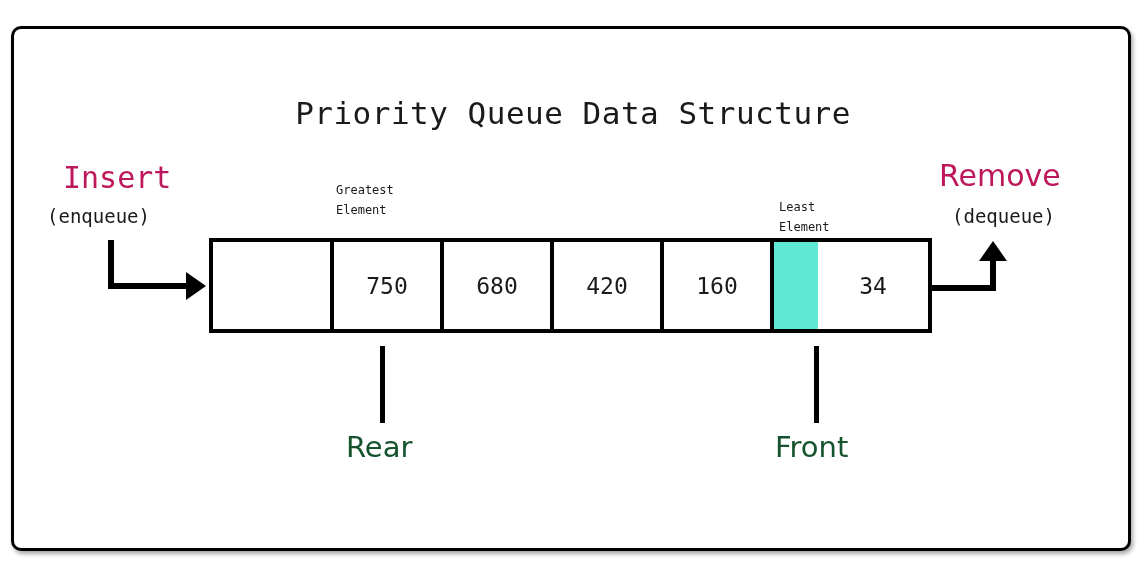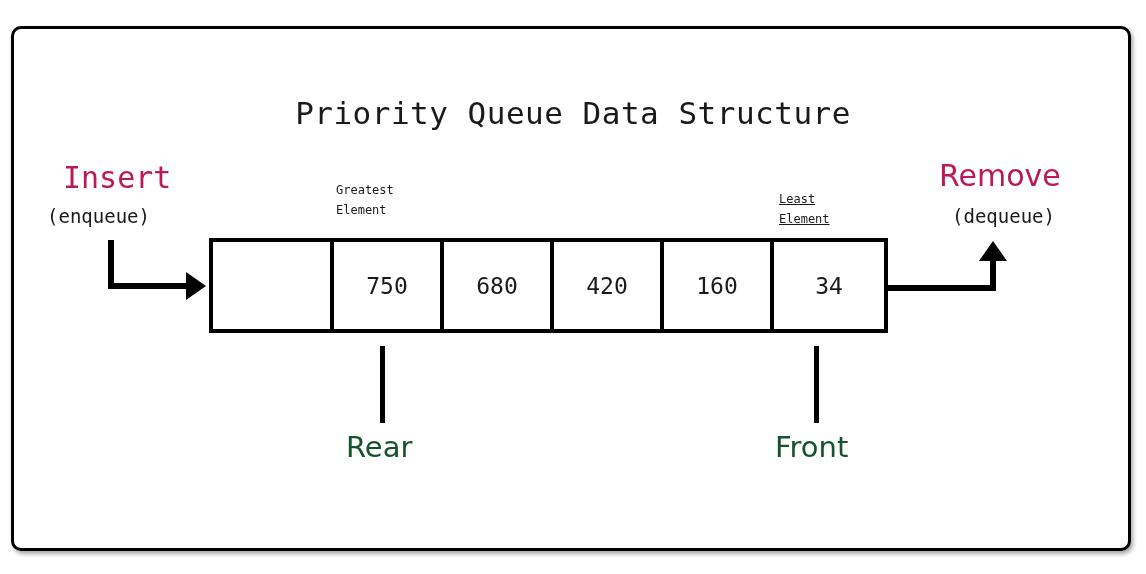--- a/index.html
+++ b/index.html
@@ -62,35 +62,35 @@
     height: 100%;
     display: flex;
     align-items: center;
     justify-content: center;
     font-family: "DejaVu Sans Mono", monospace;
     font-size: 23px;
     color: #1a1a1a;
     background: #ffffff;
     border-right: 4px solid #000000;
   }
-  .cell:last-child { border-right: none; }
+  .cell:last-child { border-right: none; margin-left: 44px; }
   .cell.empty { width: 121px; }
   .cell.filled { width: 110px; }
 
   
   .elem-label {
     position: absolute;
     font-family: "DejaVu Sans Mono", monospace;
     font-size: 12px;
     line-height: 20px;
     color: #1a1a1a;
     white-space: pre-line;
   }
   #greatest-label { left: 336px; top: 180px; }
-  #least-label    { left: 779px; top: 189px; text-decoration: underline; }
+  #least-label    { left: 779px; top: 197px; }
 
   
   .op-title {
     position: absolute;
     font-size: 30px;
     color: #be185d;
     white-space: pre;
   }
   .op-sub {
     position: absolute;

